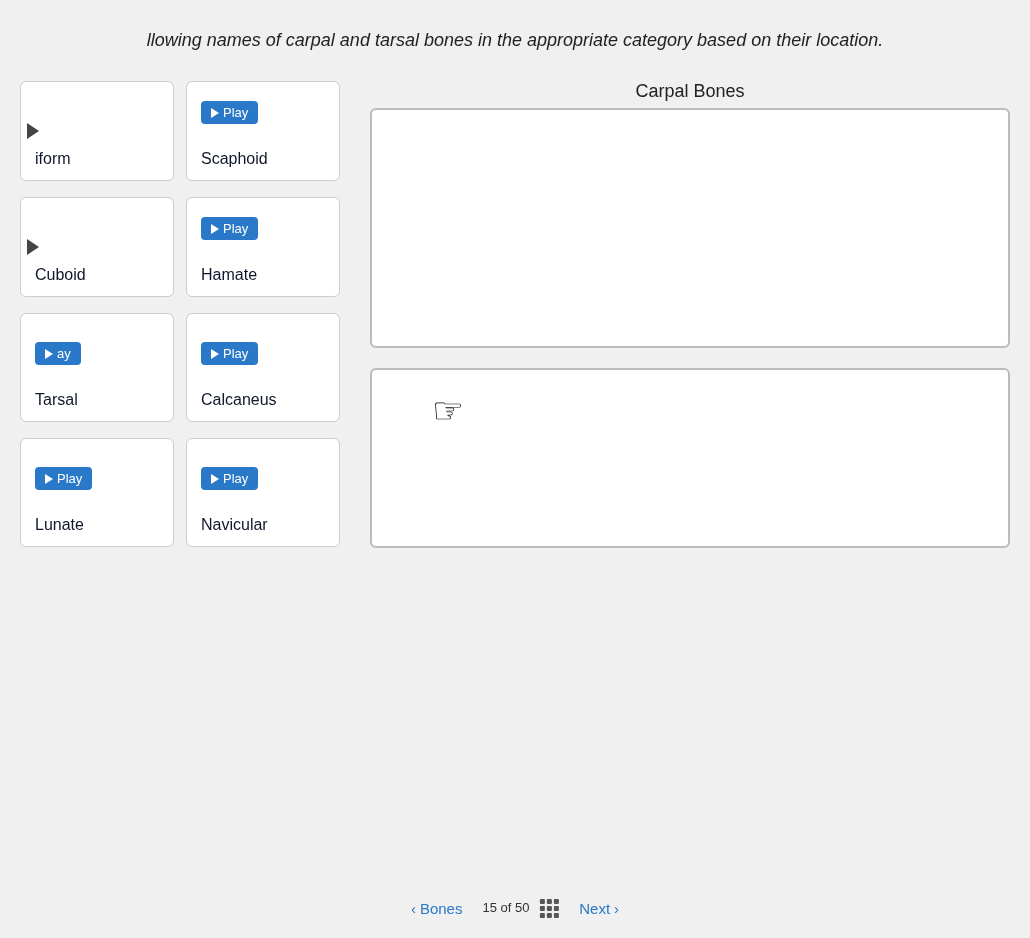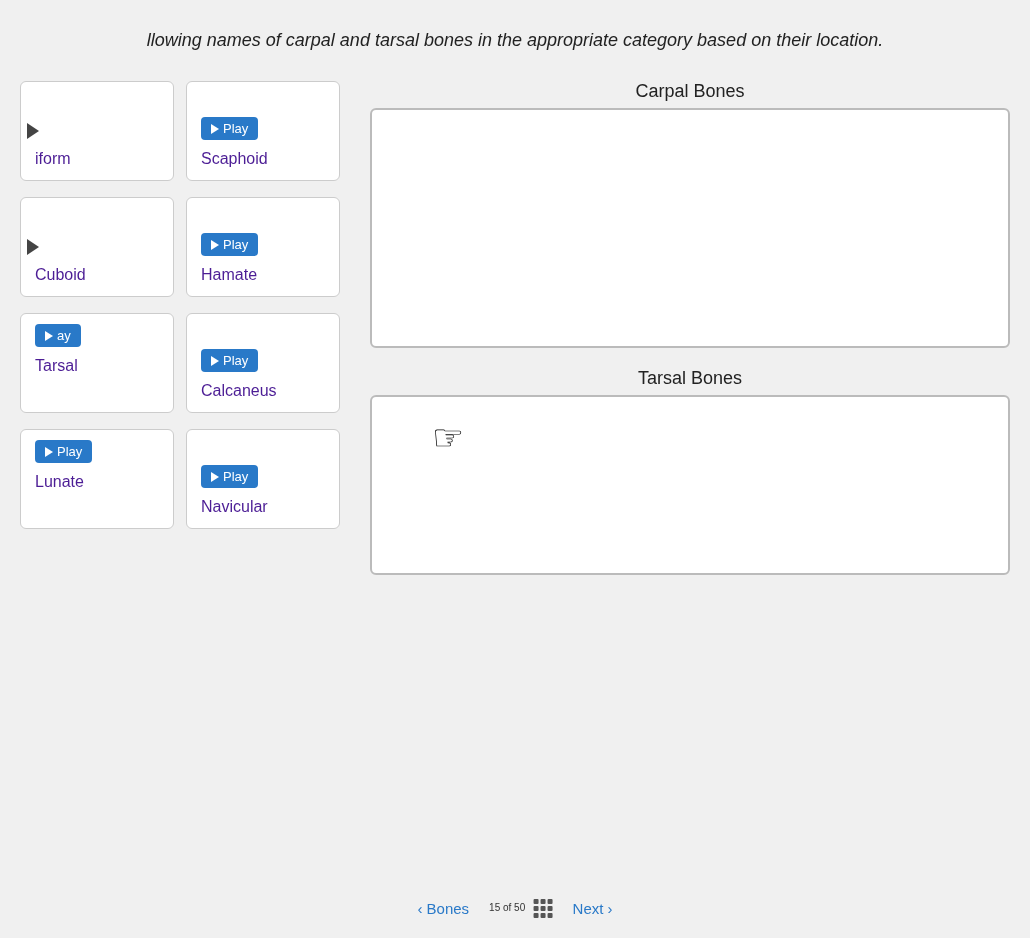--- a/index.html
+++ b/index.html
@@ -82,23 +82,23 @@
       width: 0;
       height: 0;
       border-top: 5px solid transparent;
       border-bottom: 5px solid transparent;
       border-left: 8px solid white;
       display: inline-block;
     }
 
     .card .card-label {
       font-size: 16px;
-      color: #4c1d95;
+      color: #0f172a;
       font-weight: normal;
-      margin-top: 2px;
+      margin-top: 18px;
     }
 
     .card-left {
       position: relative;
     }
 
     .card-left .arrow-indicator {
       position: absolute;
       top: 50%;
       left: 6px;
@@ -107,21 +107,21 @@
       height: 0;
       border-top: 8px solid transparent;
       border-bottom: 8px solid transparent;
       border-left: 12px solid #444;
     }
 
     .card-left-with-play {
       display: flex;
       flex-direction: column;
       justify-content: flex-start;
-      padding-top: 10px;
+      padding-top: 28px;
     }
 
     
     .drop-section {
       flex: 1;
       display: flex;
       flex-direction: column;
       gap: 20px;
     }
 
@@ -183,21 +183,21 @@
       align-items: center;
       gap: 4px;
       background: none;
       border: none;
       cursor: pointer;
       font-size: 15px;
       color: #2979c8;
     }
 
     .page-indicator {
-      font-size: 10px;
+      font-size: 13px;
       color: #333;
     }
 
     .grid-icon {
       display: inline-grid;
       grid-template-columns: repeat(3, 5px);
       grid-template-rows: repeat(3, 5px);
       gap: 2px;
       vertical-align: middle;
     }
@@ -287,21 +287,20 @@
     <div class="drop-section">
 
       <div class="drop-group">
         <div class="drop-label">Carpal Bones</div>
         <div class="drop-zone" style="min-height: 240px;">
           
         </div>
       </div>
 
       <div class="drop-group">
-        <div class="drop-label">Tarsal Bones</div>
         <div class="drop-zone drop-zone-tarsal" style="min-height: 180px;">
 
           <span class="cursor-hand">☞</span>
         </div>
       </div>
 
     </div>
 
   </div>
 

